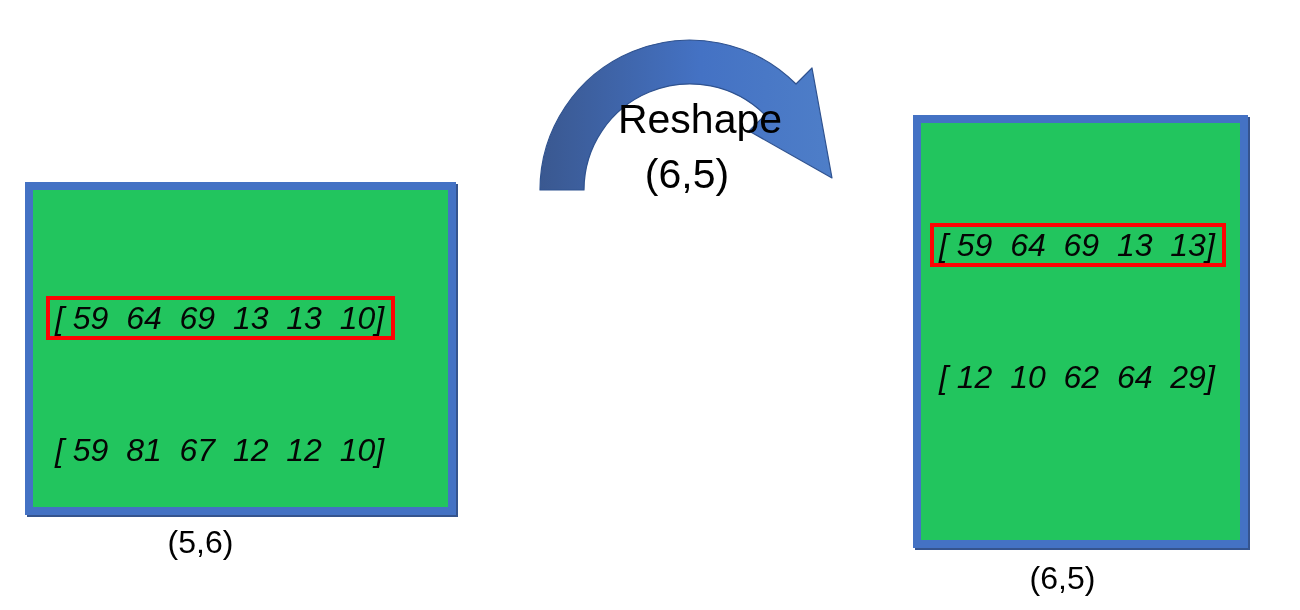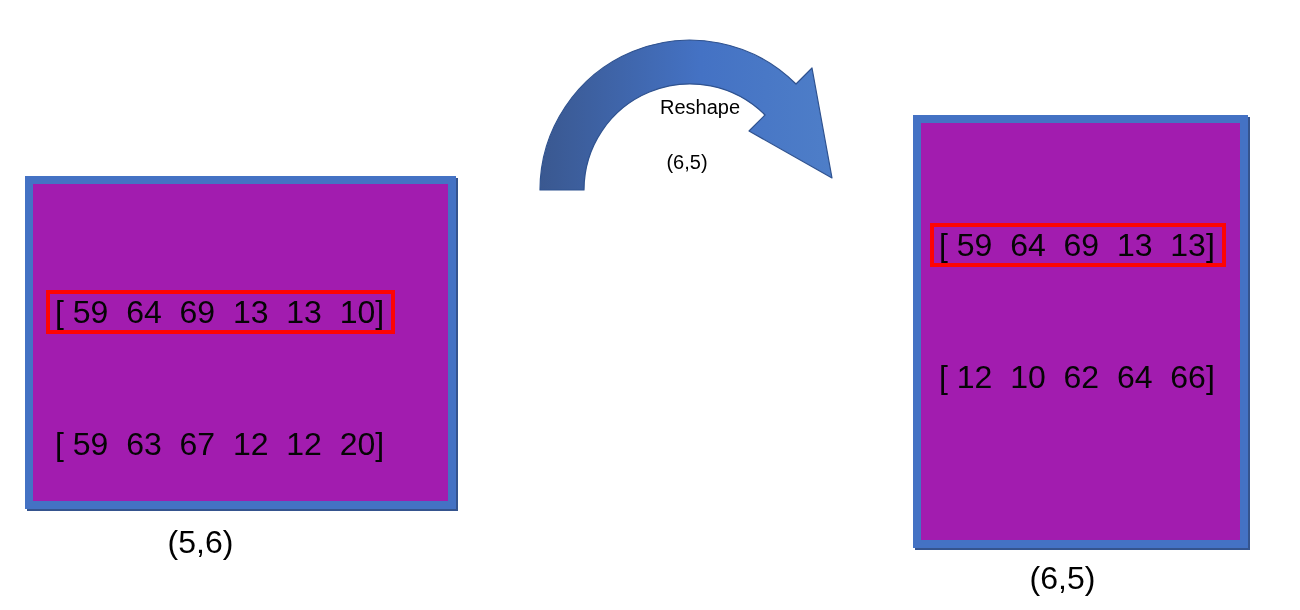--- a/index.html
+++ b/index.html
@@ -6,25 +6,26 @@
   .canvas{
     position:relative;
     width:1300px;height:610px;
     background:#ffffff;
     font-family:"Liberation Sans", sans-serif;
     overflow:hidden;
     color:#000;
   }
   .matrix-box{
     position:absolute;
-    background:#a21caf;
+    background:#22c55e;
     border:8px solid #4472C4;
     box-shadow:2px 2px 0 #35548E;
+    font-style:italic;
   }
-  .box-left{left:25px;top:176px;width:415px;height:317px;}
+  .box-left{left:25px;top:182px;width:415px;height:317px;}
   .box-right{left:913px;top:115px;width:319px;height:417px;}
   .rows{
     position:absolute;
     font-size:32px;
     line-height:44px;
     white-space:pre;
     color:#050505;
   }
   .rows-left{left:22px;top:18px;}
   .rows-right{left:18px;top:12px;}
@@ -42,36 +43,36 @@
     position:absolute;
     font-size:32px;
     color:#000;
     text-align:center;
   }
   .label-left{left:-15px;top:524px;width:431px;}
   .label-right{left:895px;top:560px;width:335px;}
   .arrow-svg{position:absolute;left:520px;top:28px;}
   .arrow-text{
     position:absolute;
-    font-size:20px;
+    font-size:41px;
     color:#000;
     text-align:center;
   }
   .arrow-text-top{left:595px;top:96px;width:210px;}
   .arrow-text-bottom{left:587px;top:151px;width:200px;}
 </style>
 </head>
 <body>
 
 <div class="canvas">
 
   <div class="matrix-box box-left">
     <div class="rows rows-left">
       <div class="row"><span class="hl">[ 59  64  69  13  13  10]</span></div>
-      <div class="row">[ 59  63  67  12  12  20]</div>
+      <div class="row">[ 59  81  67  12  12  10]</div>
       
       
     </div>
   </div>
   <div class="shape-label label-left">(5,6)</div>
 
   <svg class="arrow-svg" width="340" height="167" viewBox="520 28 340 167" xmlns="http://www.w3.org/2000/svg">
     <defs>
       <linearGradient id="arrowGrad" gradientUnits="userSpaceOnUse" x1="540" y1="120" x2="832" y2="120">
         <stop offset="0" stop-color="#3A5890"></stop>
@@ -87,21 +88,21 @@
              L 765 115
              A 106 106 0 0 0 584 190
              Z" fill="url(#arrowGrad)" stroke="#2F528F" stroke-width="1.2" stroke-linejoin="round"></path>
   </svg>
   <div class="arrow-text arrow-text-top">Reshape</div>
   <div class="arrow-text arrow-text-bottom">(6,5)</div>
 
   <div class="matrix-box box-right">
     <div class="rows rows-right">
       <div class="row"><span class="hl">[ 59  64  69  13  13]</span></div>
-      <div class="row">[ 12  10  62  64  66]</div>
+      <div class="row">[ 12  10  62  64  29]</div>
       
       
       
     </div>
   </div>
   <div class="shape-label label-right">(6,5)</div>
 
 </div>
 
 </body></html>

